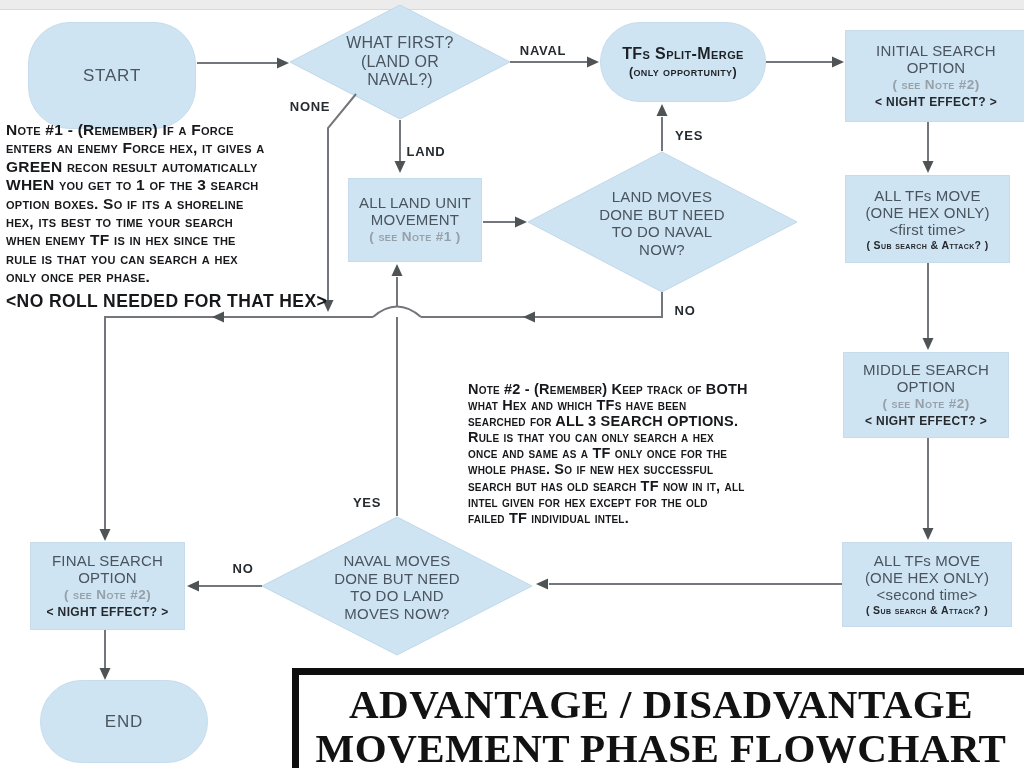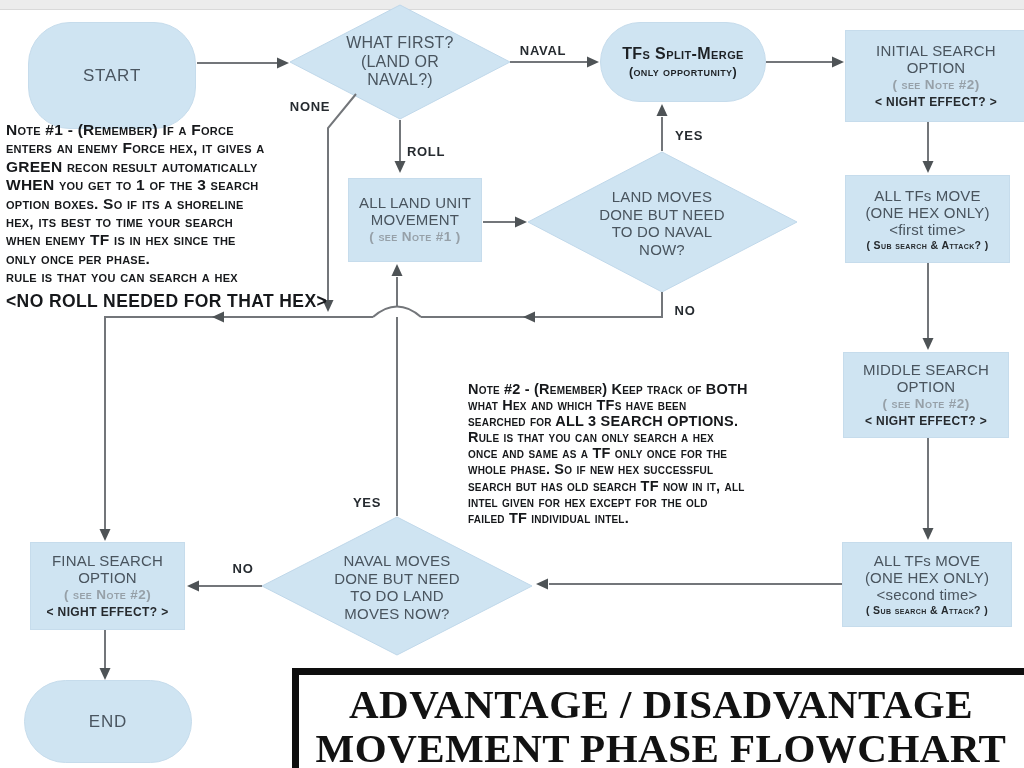--- a/index.html
+++ b/index.html
@@ -139,21 +139,21 @@
     <div class="sc graynote">( see Note #1 )</div>
   </div>
 
   <div class="shape" style="left:30px;top:542px;width:155px;height:88px;">
     <div class="lbl">FINAL SEARCH</div>
     <div class="lbl">OPTION</div>
     <div class="sc graynote">( see Note #2)</div>
     <div class="sc darksc">&lt; NIGHT EFFECT? &gt;</div>
   </div>
 
-  <div class="shape pillshape" style="left:24px;top:680px;width:168px;height:83px;">
+  <div class="shape pillshape" style="left:40px;top:680px;width:168px;height:83px;">
     <div class="biglbl">END</div>
   </div>
 
   <div class="dtext" style="left:320px;top:34px;width:160px;font-size:16px;line-height:18.5px;">
     <div>WHAT FIRST?</div>
     <div>(LAND OR</div>
     <div>NAVAL?)</div>
   </div>
 
   <div class="dtext" style="left:582px;top:188px;width:160px;">
@@ -164,37 +164,37 @@
   </div>
 
   <div class="dtext" style="left:317px;top:552px;width:160px;">
     <div>NAVAL MOVES</div>
     <div>DONE BUT NEED</div>
     <div>TO DO LAND</div>
     <div>MOVES NOW?</div>
   </div>
 
   <div class="edge-label" style="left:512px;top:43px;width:62px;">NAVAL</div>
-  <div class="edge-label" style="left:402px;top:144px;width:48px;">ROLL</div>
+  <div class="edge-label" style="left:402px;top:144px;width:48px;">LAND</div>
   <div class="edge-label" style="left:285px;top:99px;width:50px;">NONE</div>
   <div class="edge-label" style="left:668px;top:128px;width:42px;">YES</div>
   <div class="edge-label" style="left:667px;top:303px;width:36px;">NO</div>
   <div class="edge-label" style="left:346px;top:495px;width:42px;">YES</div>
   <div class="edge-label" style="left:224px;top:561px;width:38px;">NO</div>
 
   <div class="note" id="note1">
     <div>Note #1 - (Remember) If a Force</div>
     <div>enters an enemy Force hex, it gives a</div>
     <div>GREEN recon result automatically</div>
     <div>WHEN you get to 1 of the 3 search</div>
     <div>option boxes. So if its a shoreline</div>
     <div>hex, its best to time your search</div>
     <div>when enemy TF is in hex since the</div>
+    <div>rule is that you can search a hex</div>
     <div>only once per phase.</div>
-    <div>rule is that you can search a hex</div>
     <div class="lastline">&lt;NO ROLL NEEDED FOR THAT HEX&gt;</div>
   </div>
 
   <div class="note" id="note2">
     <div>Note #2 - (Remember) Keep track of BOTH</div>
     <div>what Hex and which TFs have been</div>
     <div>searched for ALL 3 SEARCH OPTIONS.</div>
     <div>Rule is that you can only search a hex</div>
     <div>once and same as a TF only once for the</div>
     <div>whole phase. So if new hex successful</div>

